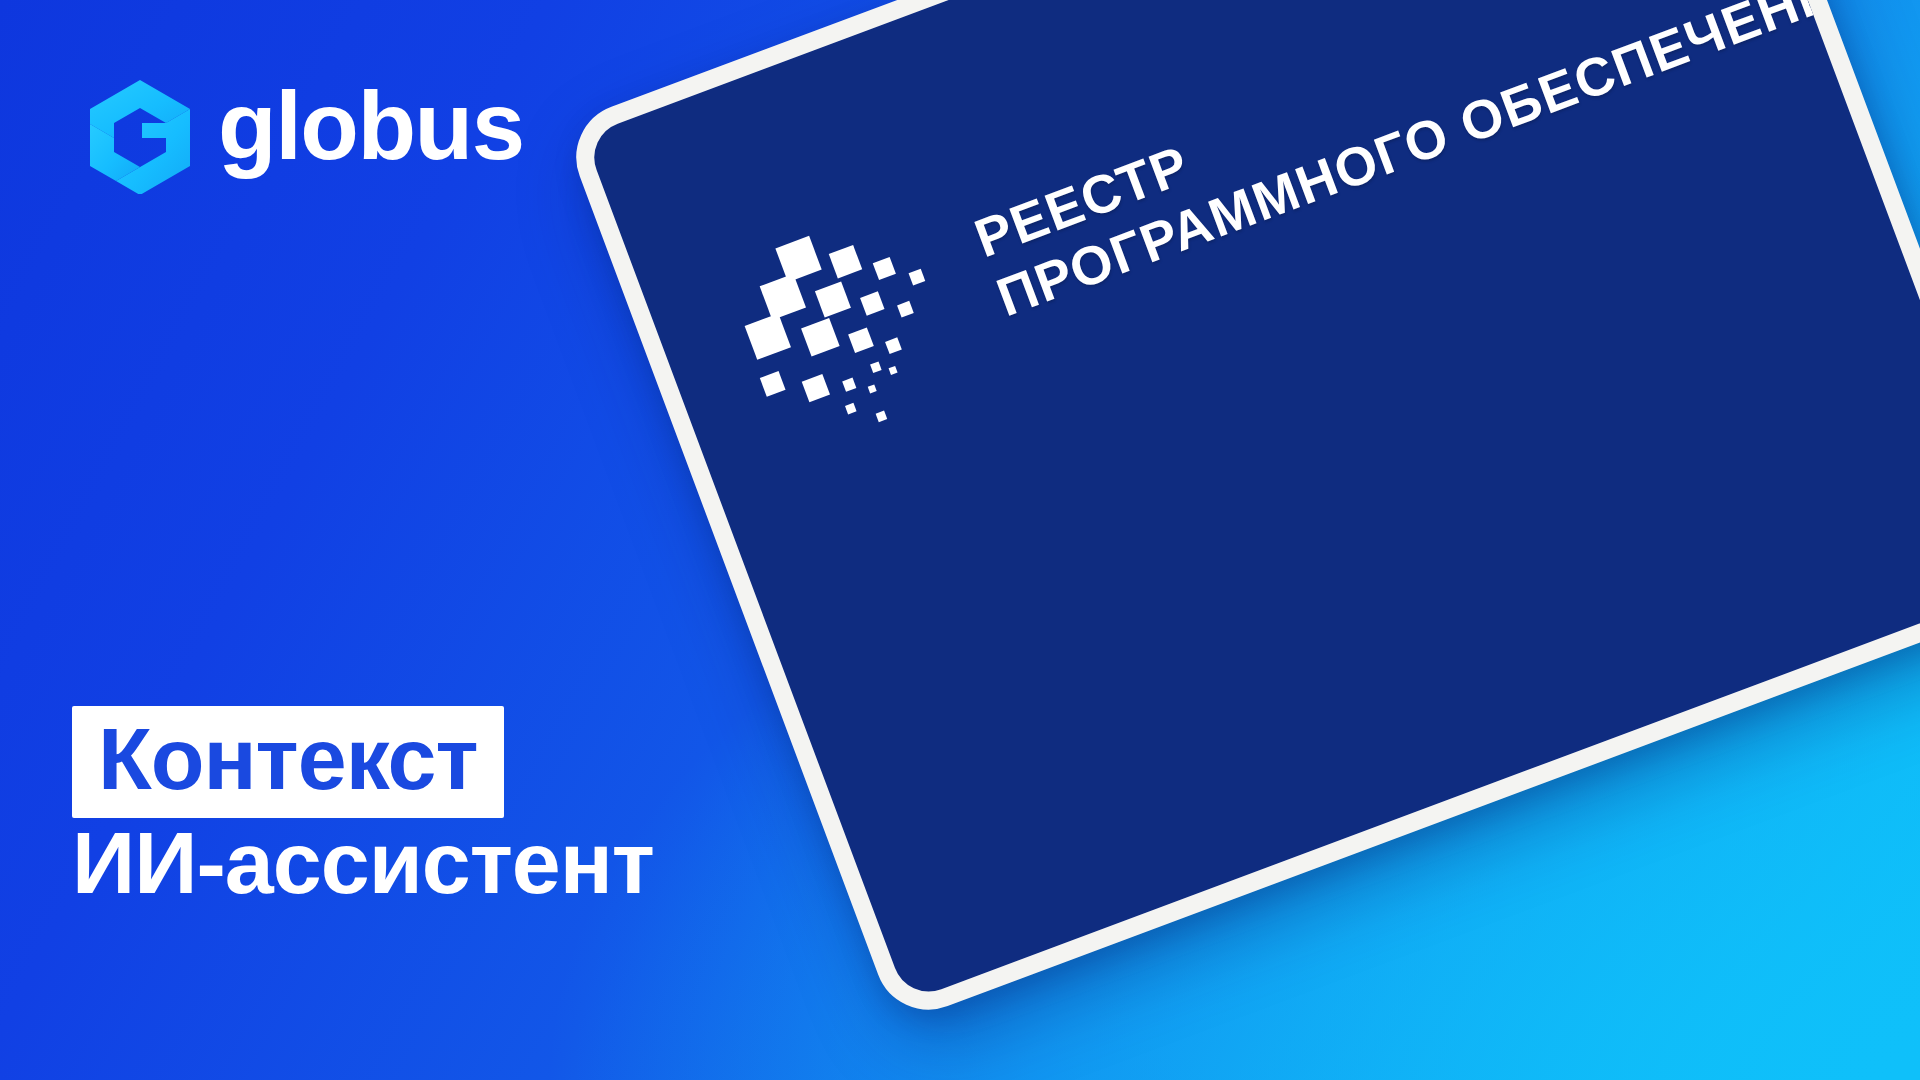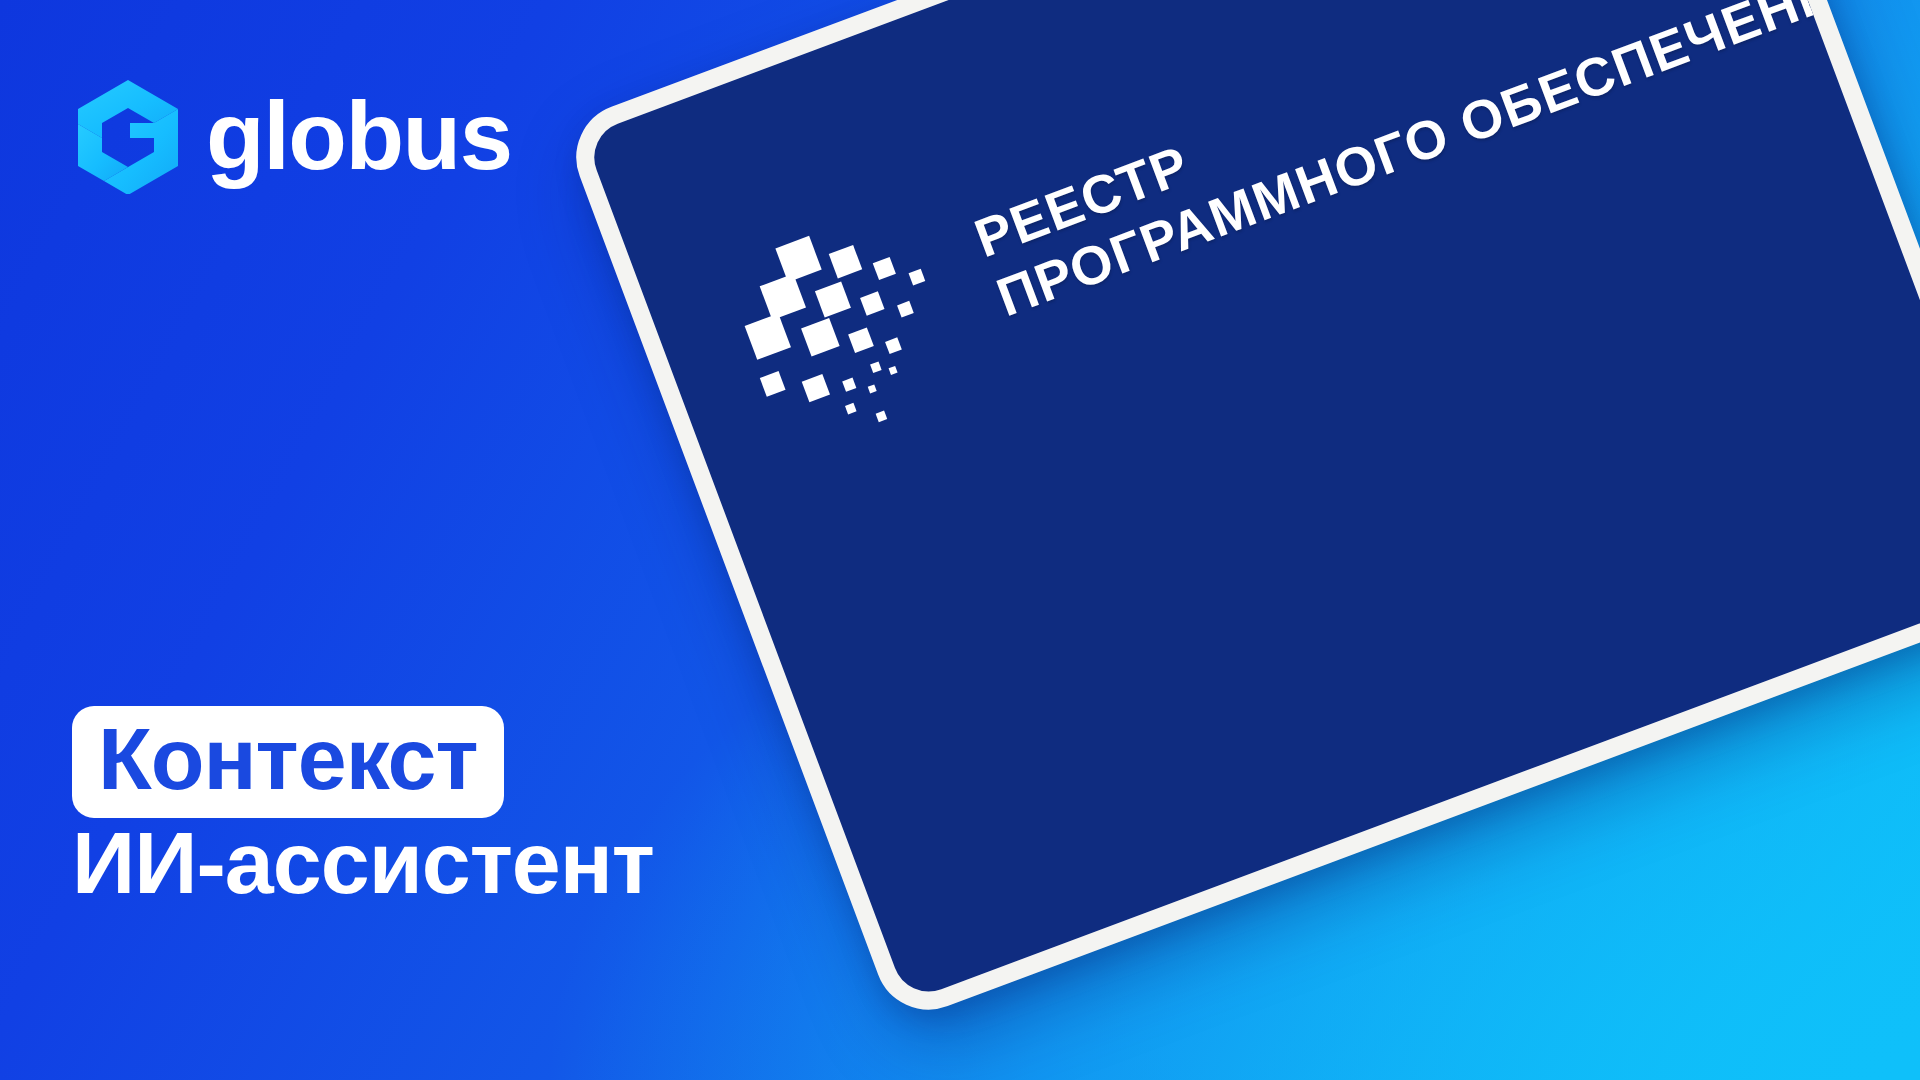--- a/index.html
+++ b/index.html
@@ -19,24 +19,23 @@
     height: 1080px;
     overflow: hidden;
     background:
       radial-gradient(130% 120% at 100% 100%, #0FC0FA 0%, rgba(15,192,250,0) 55%),
       linear-gradient(118deg, #0E37DE 0%, #1140E4 22%, #1257E8 45%, #128CEE 72%, #0FB6F6 92%, #0EC2FB 100%);
   }
 
   
   #brand {
     position: absolute;
-    left: 76px;
+    left: 88px;
     top: 78px;
     display: flex;
-    align-items: center;
     gap: 26px;
   }
   #brand-mark { width: 104px; height: 116px; display: block; }
   #brand-word {
     color: #FFFFFF;
     font-size: 96px;
     font-weight: 700;
     letter-spacing: -1.5px;
     line-height: 1;
     white-space: nowrap;
@@ -44,21 +43,21 @@
 
   
   #headline {
     position: absolute;
     left: 72px;
     top: 706px;
   }
   #title-badge {
     display: inline-block;
     background: #FFFFFF;
-    border-radius: 22px;
+    border-radius: 2px;
     padding: 8px 26px 14px 26px;
   }
   #title-badge-text {
     color: #1A49E0;
     font-size: 88px;
     font-weight: 700;
     line-height: 1.02;
     letter-spacing: -1px;
     white-space: nowrap;
     display: block;

